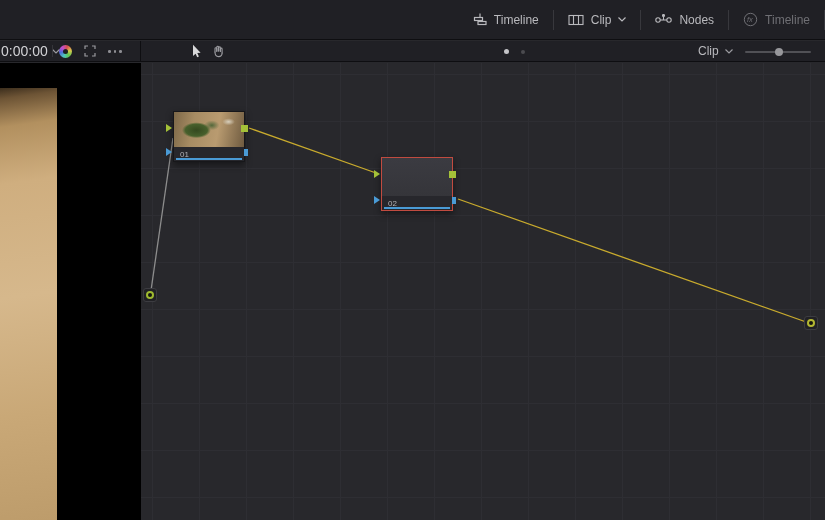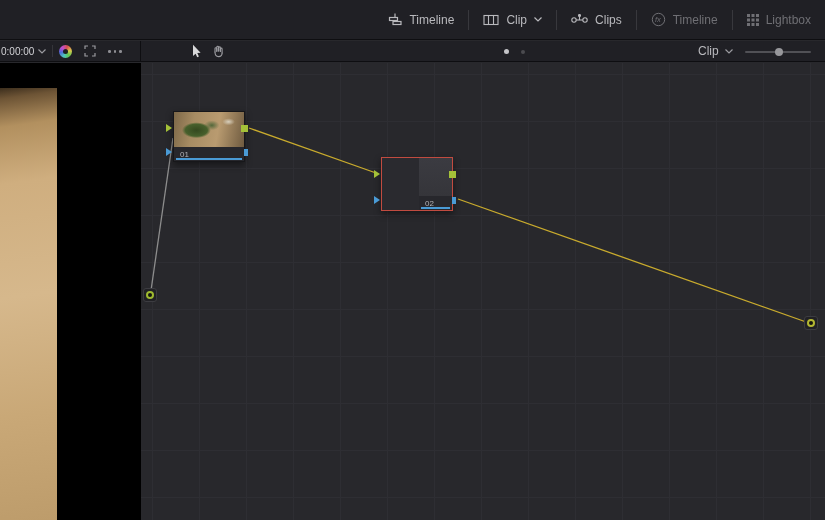--- a/index.html
+++ b/index.html
@@ -18,21 +18,21 @@
   .tb-icon { display:flex; align-items:center; }
   .tb-icon svg { display:block; }
 
   
   .subbar { position:absolute; top:41px; left:0; width:100%; height:21px;
             background:#202025; border-bottom:1px solid #0e0e11; }
   .subbar-left { position:absolute; left:0; top:0; width:141px; height:100%;
                  border-right:1px solid #0e0e11; }
   .subbar-right { position:absolute; left:142px; top:0; right:0; height:100%;margin-left:36px; }
   .timecode { position:absolute; left:0px; top:0; height:100%; display:flex;
-              align-items:center; gap:4px; color:#d2d2d6; font-size:10px; padding-left:1px; }
+              align-items:center; gap:4px; color:#d2d2d6; font-size:14px; padding-left:1px; }
   .vdiv { position:absolute; width:1px; height:12px; top:4px; background:#35353a; }
   .wheel-icon { position:absolute; left:59px; top:4px; width:13px; height:13px;
                 border-radius:50%;
                 background:conic-gradient(from 20deg,#d85050,#d8c84e,#62c84e,#4ec8c0,#4e6ad8,#c44ed0,#d85050);
                 display:flex; align-items:center; justify-content:center; }
   .wheel-hole { width:5px; height:5px; border-radius:50%; background:#202025; }
   .icon-btn { position:absolute; color:#9a9a9f; display:flex; align-items:center; }
   .more-dots { display:flex; gap:3px; align-items:center; }
   .more-dots i { width:2.5px; height:2.5px; border-radius:50%; background:#8e8e93; }
   .page-dots { position:absolute; left:326px; top:8px; display:flex; gap:12px; align-items:center; }
@@ -54,21 +54,21 @@
   
   .graph { position:absolute; left:141px; top:63px; right:0; bottom:0;
            background-color:#28282c;
            background-image: linear-gradient(#2e2e33 1px, transparent 1px),
                              linear-gradient(90deg,#2e2e33 1px, transparent 1px);
            background-size:47px 47px; background-position:11px 11px; }
   .wires { position:absolute; inset:0; width:100%; height:100%; }
 
   .node { position:absolute; width:72px; background:#2a2a2f; border:1px solid #17171a;
           box-shadow:0 3px 7px rgba(0,0,0,.45); }
-  .node.selected { border:1px solid #c14b40;padding-left:37px; }
+  .node.selected { border:1px solid #c14b40; }
   .thumb { width:100%; height:35px; }
   .thumb.plant {
       background:
         radial-gradient(ellipse 9px 5px at 78% 28%, rgba(225,220,205,.85) 0%, transparent 70%),
         radial-gradient(ellipse 20px 11px at 32% 52%, #35491f 0%, #47602c 55%, transparent 72%),
         radial-gradient(ellipse 11px 7px at 54% 38%, #53683a 0%, transparent 70%),
         linear-gradient(100deg,#7d6848 0%, #a78c63 28%, #b99b70 62%, #6f5b40 100%); }
   .thumb.empty { background:linear-gradient(180deg,#3b3b41 0%, #35353a 100%); height:38px; }
   .label-bar { position:relative; height:14px; background:#27272c; display:flex;
                align-items:center; padding-left:6px; }
@@ -130,53 +130,37 @@
     <div class="top-btn">
       <span class="tb-icon">
         <svg width="17" height="12" viewBox="0 0 17 12" fill="none" stroke="currentColor" stroke-width="1.1">
           <circle cx="3" cy="6" r="2.2"></circle>
           <circle cx="14" cy="6" r="2.2"></circle>
           <line x1="5.2" y1="6" x2="11.8" y2="6"></line>
           <line x1="8.5" y1="6" x2="8.5" y2="1.5"></line>
           <circle cx="8.5" cy="1.5" r="1" fill="currentColor"></circle>
         </svg>
       </span>
-      <span class="tb-label">Clips</span>
+      <span class="tb-label">Nodes</span>
     </div>
 
     <div class="top-divider"></div>
 
     <div class="top-btn dim">
       <span class="tb-icon">
         <svg width="15" height="15" viewBox="0 0 15 15" fill="none" stroke="currentColor" stroke-width="1">
           <circle cx="7.5" cy="7.5" r="6.2"></circle>
           <text x="4" y="10.3" font-size="7.5" font-style="italic" fill="currentColor" stroke="none">fx</text>
         </svg>
       </span>
       <span class="tb-label">Timeline</span>
     </div>
 
     <div class="top-divider"></div>
 
-    <div class="top-btn dim">
-      <span class="tb-icon">
-        <svg width="12" height="12" viewBox="0 0 12 12" fill="currentColor">
-          <rect x="0" y="0" width="3" height="3"></rect>
-            <rect x="4.5" y="0" width="3" height="3"></rect>
-            <rect x="9" y="0" width="3" height="3"></rect>
-          <rect x="0" y="4.5" width="3" height="3"></rect>
-            <rect x="4.5" y="4.5" width="3" height="3"></rect>
-            <rect x="9" y="4.5" width="3" height="3"></rect>
-          <rect x="0" y="9" width="3" height="3"></rect>
-            <rect x="4.5" y="9" width="3" height="3"></rect>
-            <rect x="9" y="9" width="3" height="3"></rect>
-        </svg>
-      </span>
-      <span class="tb-label">Lightbox</span>
-    </div>
   </div>
 
   <div class="subbar">
 
     <div class="subbar-left">
       <div class="timecode">
         <span>0:00:00</span>
         <svg width="8" height="5" viewBox="0 0 8 5" fill="none" stroke="#9a9a9f" stroke-width="1.2">
           <polyline points="0.5,0.5 4,4 7.5,0.5"></polyline>
         </svg>

